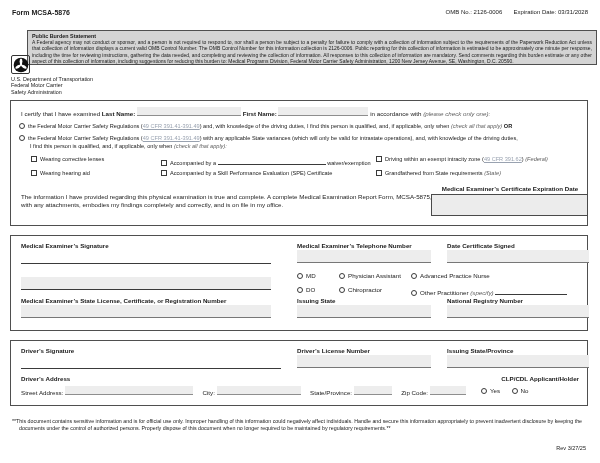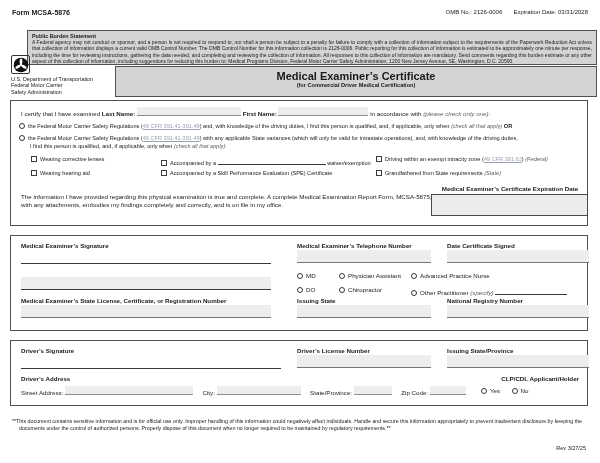--- a/index.html
+++ b/index.html
@@ -48,24 +48,20 @@
         <circle cx="12" cy="12" r="1.7"></circle>
       </g>
     </svg>
   </div>
   <div class="abs" style="left:11px;top:76px;font-size:5.4px;line-height:1.18;">
     <div>U.S. Department of Transportation</div>
     <div>Federal Motor Carrier</div>
     <div>Safety Administration</div>
   </div>
 
-  <div class="abs band" style="left:115px;top:66px;width:482px;height:31px;text-align:center;">
-    <div class="b" style="font-size:11px;margin-top:3px;">Medical Examiner’s Certificate</div>
-    <div class="b" style="font-size:5.6px;">(for Commercial Driver Medical Certification)</div>
-  </div>
 
   <div class="sec" style="top:100px;height:126px;">
 
     <div class="abs nowrap t62" style="left:10px;top:6px;">
       <span>I certify that I have examined</span>
       <span class="b">Last Name:</span>
       <span class="fld" style="width:104px;"></span>
       <span class="b">First Name:</span>
       <span class="fld" style="width:90px;"></span>
       <span>in accordance with</span>

